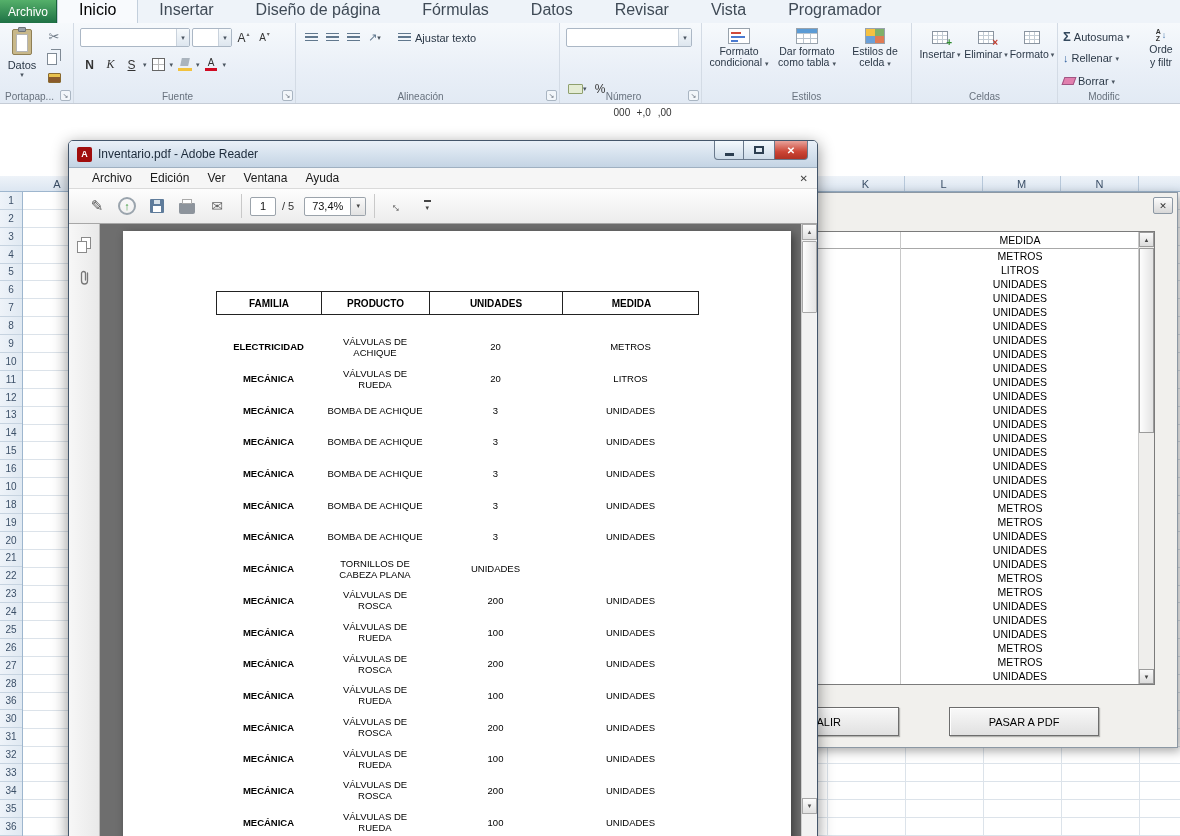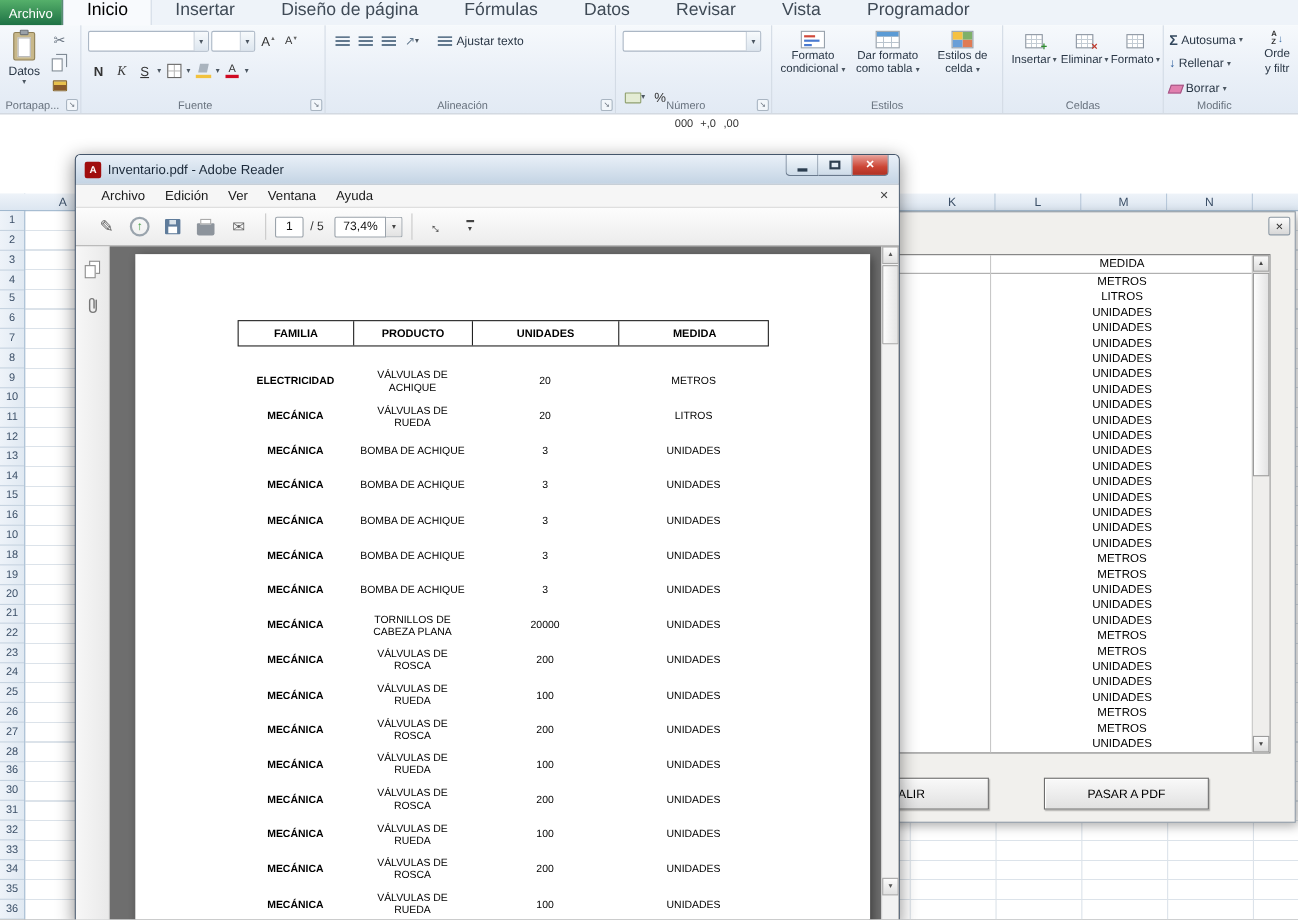--- a/index.html
+++ b/index.html
@@ -739,21 +739,20 @@
               </div>
               <div class="pdf-row">
                 <div class="pdf-td fam">MECÁNICA</div>
                 <div class="pdf-td">BOMBA DE ACHIQUE</div>
                 <div class="pdf-td">3</div>
                 <div class="pdf-td">UNIDADES</div>
               </div>
               <div class="pdf-row">
                 <div class="pdf-td fam">MECÁNICA</div>
                 <div class="pdf-td">TORNILLOS DE CABEZA PLANA</div>
-                <div class="pdf-td">20000</div>
                 <div class="pdf-td">UNIDADES</div>
               </div>
               <div class="pdf-row">
                 <div class="pdf-td fam">MECÁNICA</div>
                 <div class="pdf-td">VÁLVULAS DE ROSCA</div>
                 <div class="pdf-td">200</div>
                 <div class="pdf-td">UNIDADES</div>
               </div>
               <div class="pdf-row">
                 <div class="pdf-td fam">MECÁNICA</div>

